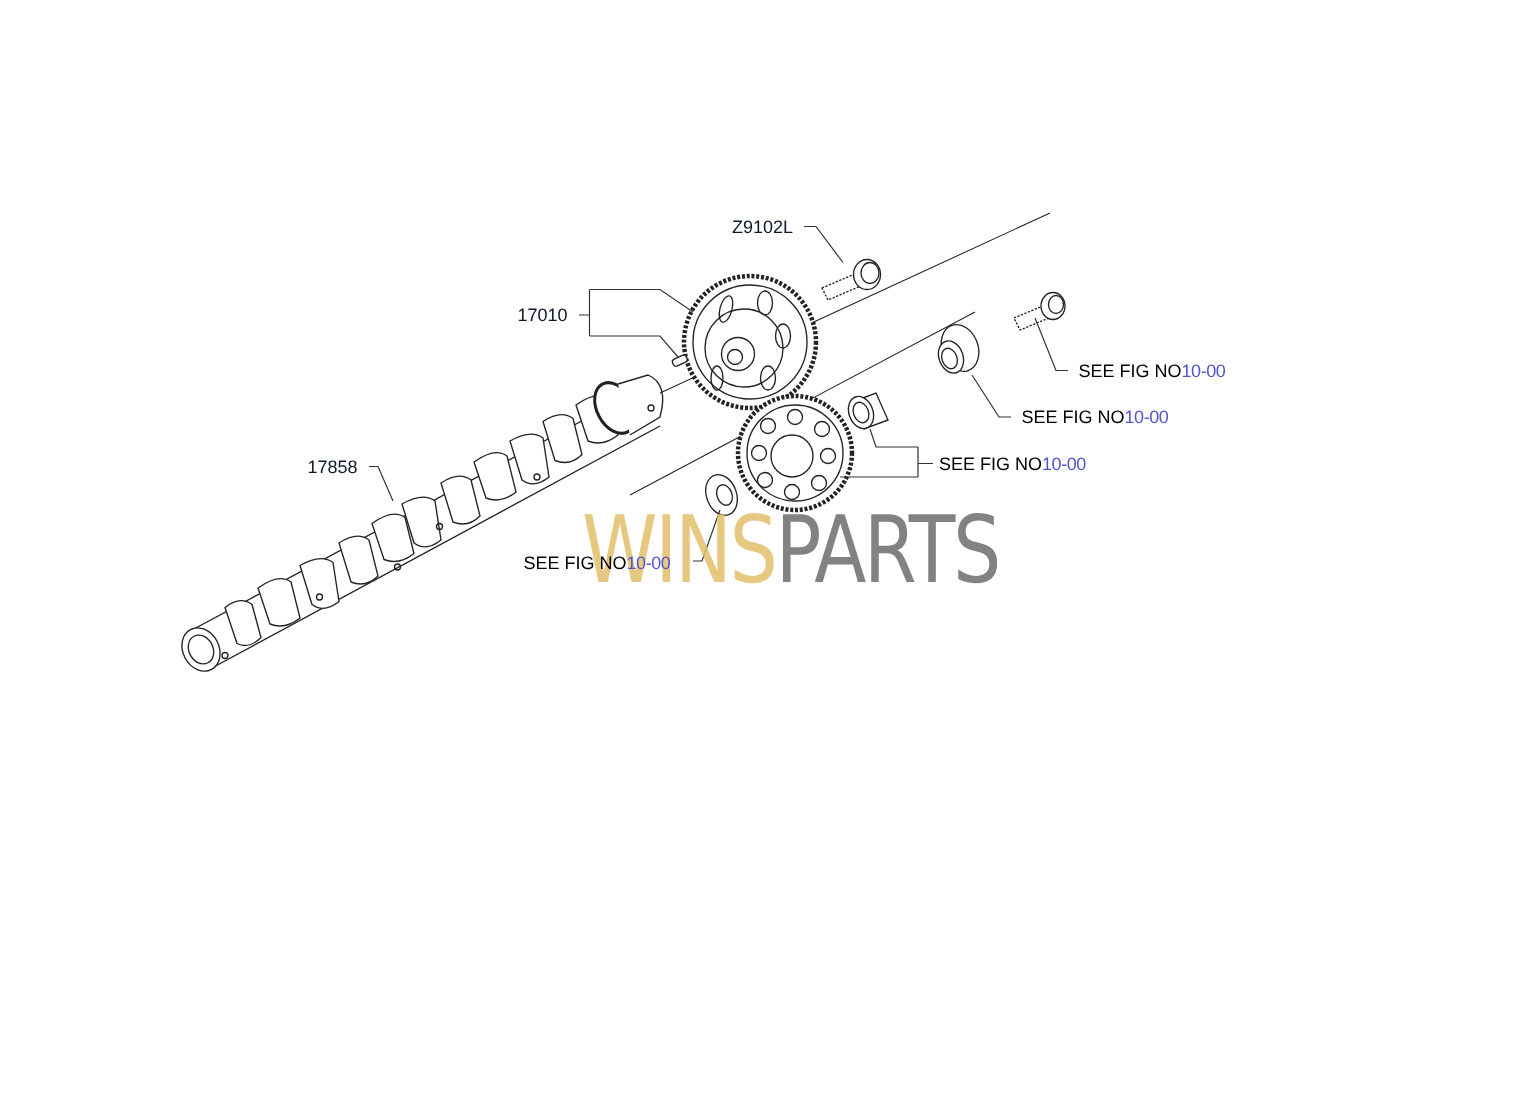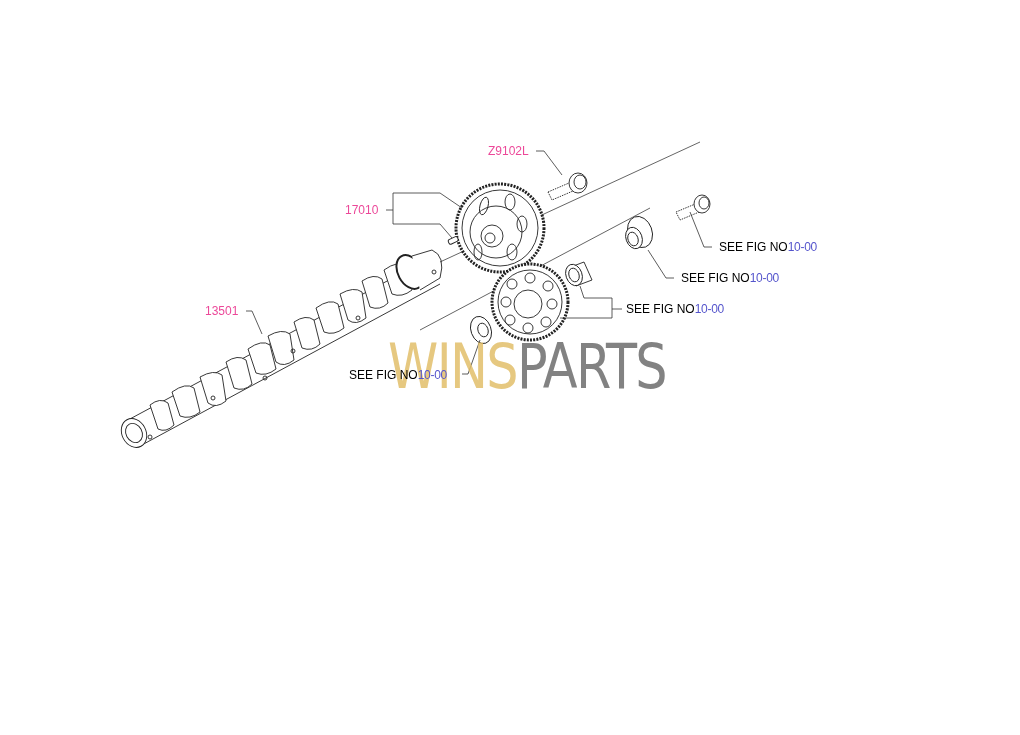--- a/index.html
+++ b/index.html
@@ -1,19 +1,19 @@
 <!DOCTYPE html>
 <html><head>
 <meta charset="utf-8">
 <style>
   html, body { margin: 0; padding: 0; background: #ffffff; }
   body { width: 1020px; height: 735px; position: relative; overflow: hidden; font-family: "Liberation Sans", sans-serif; }
   #diagram { position: absolute; left: 0; top: 0; width: 1020px; height: 735px; }
   .callout { position: absolute; font-size: 12px; line-height: 14px; white-space: nowrap; }
-  .part-no { color: #ec4899; cursor: pointer; text-align: center; }
+  .part-no { color: #0f172a; cursor: pointer; text-align: center; }
   .see-fig { color: #000000; }
   .see-fig .fig-num { color: #5555cc; letter-spacing: -0.3px; }
   .watermark { position: absolute; left: 388px; top: 336px; font-size: 62px; font-weight: normal; letter-spacing: -2px; line-height: 62px; opacity: 0.85; transform: scaleX(0.82); transform-origin: left top; pointer-events: none; font-family: "DejaVu Sans", sans-serif; }
   .wm-a { color: #e2bf6a; }
   .wm-b { color: #6d6d6d; }
 </style>
 </head>
 <body>
 
 <svg id="diagram" viewBox="0 0 1020 735" xmlns="http://www.w3.org/2000/svg">
@@ -123,21 +123,21 @@
     </g>
   </g>
 </svg>
 
 <div class="watermark">
   <span class="wm-a">WINS</span><span class="wm-b">PARTS</span>
 </div>
 
 <div class="callout part-no" style="left:488px;top:144px;">Z9102L</div>
 <div class="callout part-no" style="left:345px;top:203px;">17010</div>
-<div class="callout part-no" style="left:205px;top:304px;">13501</div>
+<div class="callout part-no" style="left:205px;top:304px;">17858</div>
 
 <div class="callout see-fig" style="left:719px;top:240px;">
   <span>SEE FIG NO</span><span class="fig-num">10-00</span>
 </div>
 <div class="callout see-fig" style="left:681px;top:271px;">
   <span>SEE FIG NO</span><span class="fig-num">10-00</span>
 </div>
 <div class="callout see-fig" style="left:626px;top:302px;">
   <span>SEE FIG NO</span><span class="fig-num">10-00</span>
 </div>

